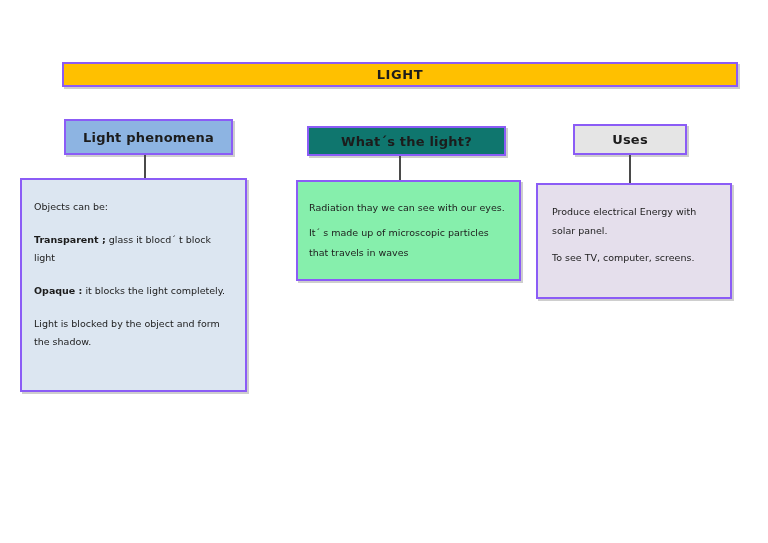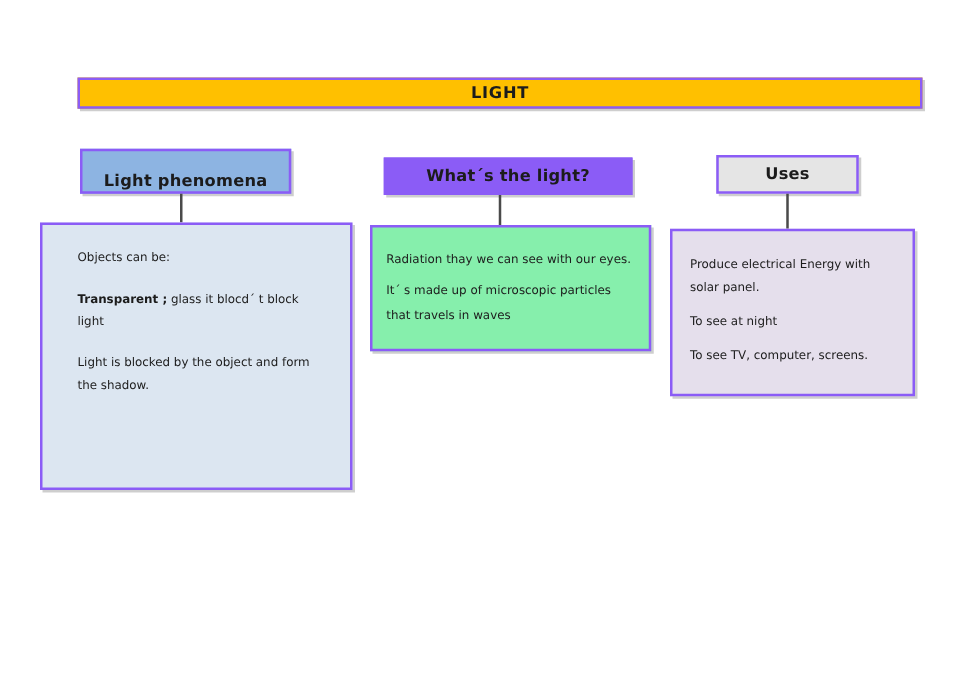--- a/index.html
+++ b/index.html
@@ -22,72 +22,72 @@
   #titlebar {
     left: 62px; top: 62px; width: 676px; height: 25px;
     display: flex; align-items: center; justify-content: center;
     font-weight: bold; font-size: 13px; letter-spacing: 0.6px;
   }
   
   .header {
     display: flex; align-items: center; justify-content: center;
     font-weight: bold; font-size: 13px; letter-spacing: 0.2px;
   }
-  #header1 { left: 64px;  top: 119px; width: 169px; height: 36px; align-items: flex-end; }
+  #header1 { left: 64px;  top: 119px; width: 169px; height: 36px; }
   #header2 { left: 307px; top: 126px; width: 199px; height: 30px; }
   #header3 { left: 573px; top: 124px; width: 114px; height: 31px; }
   
   .connector { position: absolute; width: 2px; background: #4a4a4a; }
   #conn1 { left: 144px; top: 155px; height: 23px; }
   #conn2 { left: 399px; top: 156px; height: 24px; }
   #conn3 { left: 629px; top: 155px; height: 28px; }
   
   .content { font-size: 9.5px; }
   .content p { margin: 0; }
   .content b { font-weight: 700; }
-  #content1 { left: 32px;  top: 178px; width: 250px; height: 214px; padding: 18px 28px; }
+  #content1 { left: 20px;  top: 178px; width: 227px; height: 214px; padding: 18px 12px; }
   #content1 p { line-height: 18px; margin-bottom: 15px; }
   #content2 { left: 296px; top: 180px; width: 225px; height: 101px; padding: 16px 11px; }
   #content2 p { line-height: 20px; margin-bottom: 5px; }
-  #content3 { left: 536px; top: 183px; width: 196px; height: 134px; padding: 17px 14px; }
+  #content3 { left: 536px; top: 183px; width: 196px; height: 116px; padding: 17px 14px; }
   #content3 p { line-height: 19px; margin-bottom: 8px; }
 </style>
 </head>
 <body>
 
 <div id="canvas">
 
   <div id="titlebar" class="box" style="background-color: rgb(255, 192, 0);">
     <span>LIGHT</span>
   </div>
 
   <div id="header1" class="box header" style="background-color: rgb(141, 180, 226);">
     <span>Light phenomena</span>
   </div>
-  <div id="header2" class="box header" style="background-color: #8b5cf6;">
+  <div id="header2" class="box header" style="background-color: #0f766e;">
     <span>What´s the light?</span>
   </div>
   <div id="header3" class="box header" style="background-color: #e5e5e5;">
     <span>Uses</span>
   </div>
 
   <div id="conn1" class="connector"></div>
   <div id="conn2" class="connector"></div>
   <div id="conn3" class="connector"></div>
 
   <div id="content1" class="box content" style="background-color: rgb(220, 230, 241);">
     <p><b></b><span>Objects can be:</span></p>
     <p><b>Transparent ;</b><span> glass it blocd´ t block light</span></p>
+    <p><b>Opaque :</b><span> it blocks the light completely.</span></p>
     <p><b></b><span>Light is blocked by the object and form the shadow.</span></p>
   </div>
 
   <div id="content2" class="box content" style="background-color: #86efac;">
     <p><span>Radiation thay we can see with our eyes.</span></p>
     <p><span>It´ s made up of microscopic particles that travels in waves</span></p>
   </div>
 
   <div id="content3" class="box content" style="background-color: rgb(229, 223, 236);">
     <p><span>Produce electrical Energy with solar panel.</span></p>
-    <p><span>To see at night</span></p>
     <p><span>To see TV, computer, screens.</span></p>
   </div>
 
 </div>
 
 </body></html>

